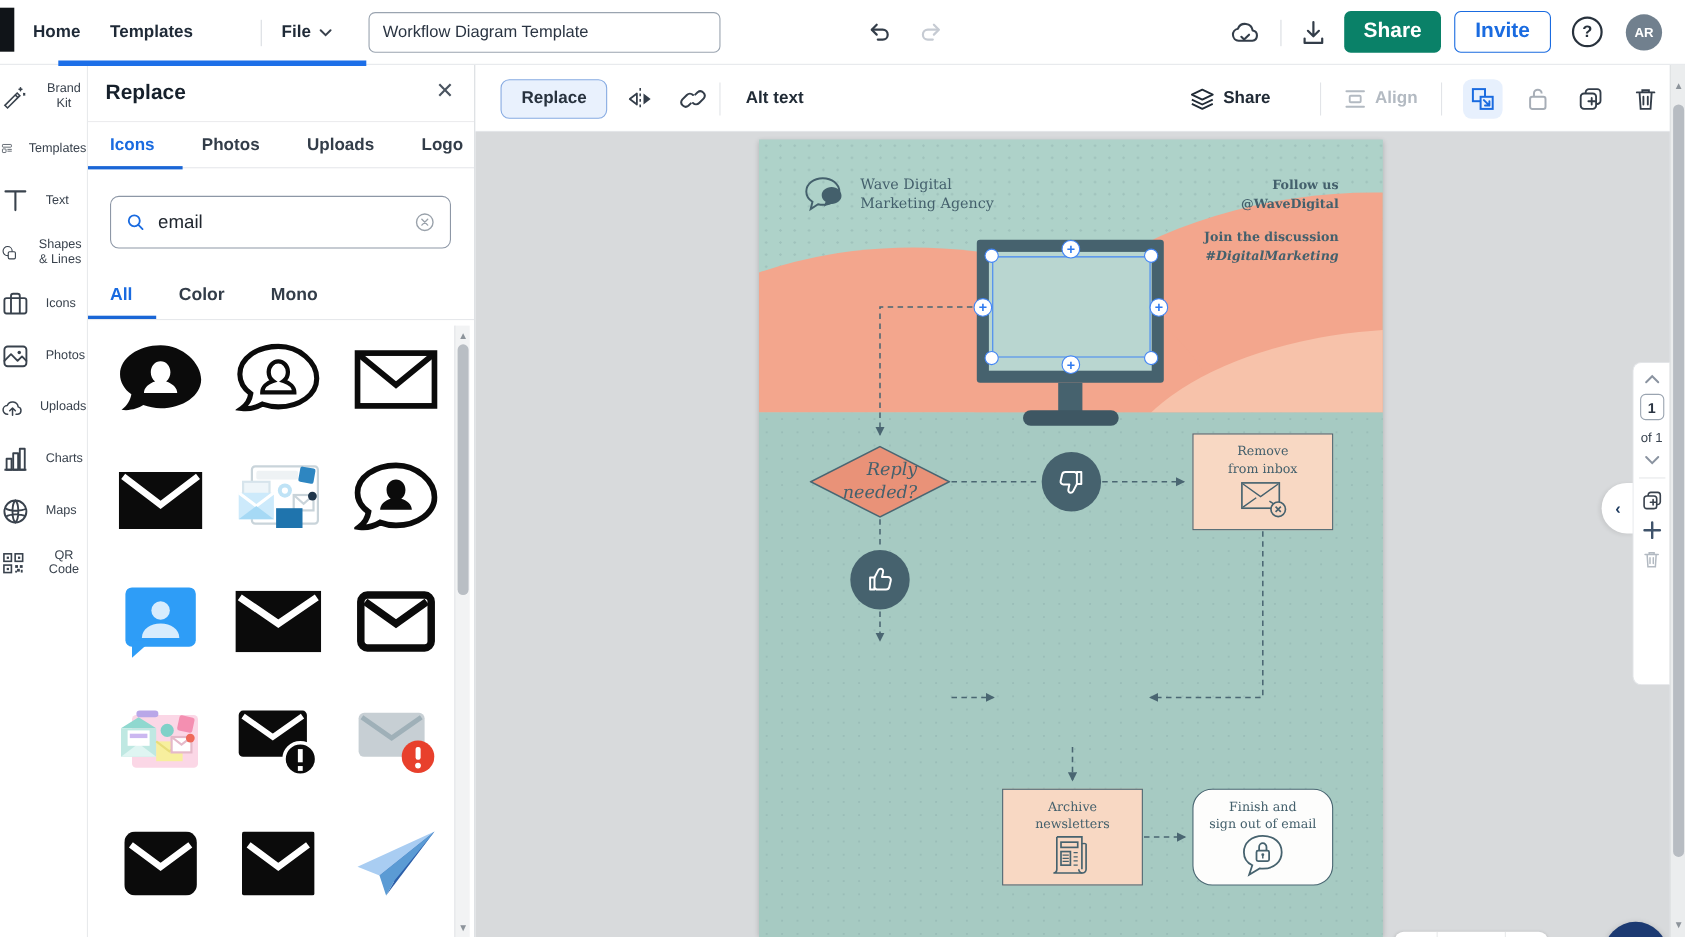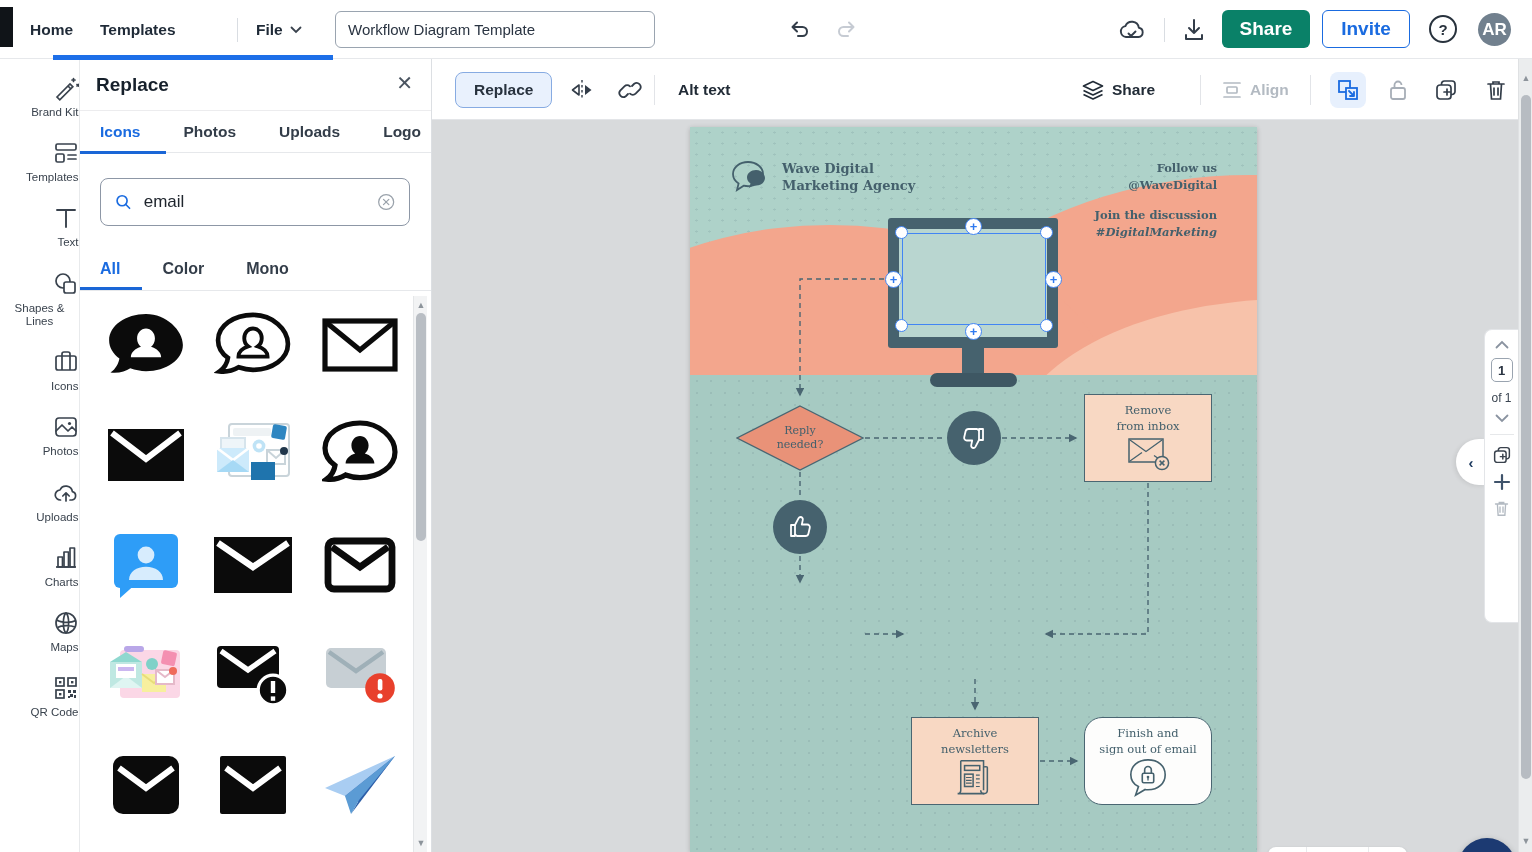--- a/index.html
+++ b/index.html
@@ -8,27 +8,27 @@
 
   
   #navbar{position:absolute;left:0;top:0;width:1532px;height:59px;background:#fff;border-bottom:1px solid #e6e8eb;z-index:20;}
   .nav-item{position:absolute;top:0;height:59px;display:flex;align-items:center;font-size:15.5px;font-weight:700;color:#1f2a37;cursor:pointer;}
   #doc-title{position:absolute;left:335px;top:11px;width:320px;height:37px;border:1px solid #9aa4b0;border-radius:6px;padding:0 12px;font-size:15px;color:#2a3442;font-family:"Liberation Sans",sans-serif;}
   .nav-divider{position:absolute;top:18px;width:0;height:24px;border-left:1px solid #d9dde2;}
   .btn{display:flex;align-items:center;justify-content:center;border-radius:6px;font-weight:700;font-size:19px;cursor:pointer;}
   #share-btn{position:absolute;left:1222px;top:10px;width:88px;height:38px;background:#0a8168;color:#fff;}
   #invite-btn{position:absolute;left:1322px;top:10px;width:88px;height:38px;background:#fff;border:1.6px solid #1a6be0;color:#1a6be0;}
   #help-btn{position:absolute;left:1429px;top:15px;width:28px;height:28px;border:2px solid #28323d;border-radius:50%;display:flex;align-items:center;justify-content:center;font-weight:700;font-size:15px;color:#28323d;cursor:pointer;}
-  #avatar{position:absolute;left:1478px;top:13px;width:33px;height:33px;border-radius:50%;background:#71808e;color:#fff;display:flex;align-items:center;justify-content:center;font-size:17px;font-weight:700;}
+  #avatar{position:absolute;left:1478px;top:13px;width:33px;height:33px;border-radius:50%;background:#71808e;color:#fff;display:flex;align-items:center;justify-content:center;font-size:12px;font-weight:700;}
   #logo-sliver{position:absolute;left:0;top:7px;width:13px;height:40px;background:#101418;}
   #blue-strip{position:absolute;left:53px;top:55px;width:280px;height:5px;background:#1d6fe8;z-index:30;}
 
   
   #leftrail{position:absolute;left:0;top:59px;width:80px;bottom:0;background:#fff;border-right:1px solid #e8eaec;z-index:15;display:flex;flex-direction:column;align-items:center;padding-top:16px;gap:21px;}
-  .rail-item{display:flex;flex-direction:column;align-items:flex-end;gap:5px;cursor:pointer;width:78px;}
+  .rail-item{display:flex;flex-direction:row;align-items:center;gap:15px;cursor:pointer;width:78px;}
   .rail-item span{font-size:11.5px;color:#39424d;text-align:center;line-height:1.15;}
 
   
   #panel{position:absolute;left:80px;top:59px;width:352px;bottom:0;background:#fff;border-right:1px solid #dcdfe3;z-index:14;overflow:hidden;}
   #panel-header{position:relative;height:52px;display:flex;align-items:center;border-bottom:1px solid #ececee;}
   #panel-title{font-size:19px;font-weight:700;color:#16202b;margin-left:16px;}
   #panel-close{position:absolute;right:18px;top:14px;font-size:20px;color:#4a5460;cursor:pointer;line-height:1;}
   #panel-tabs{position:relative;height:42px;display:flex;align-items:center;gap:43px;padding-left:20px;border-bottom:1px solid #e6e8eb;white-space:nowrap;}
   .ptab{font-size:15.5px;font-weight:700;color:#333d49;cursor:pointer;}
   .ptab.active{color:#1a6be0;}
@@ -62,21 +62,21 @@
   
   #page{position:absolute;left:258px;top:7px;width:567px;height:725px;background:#aed2c9;box-shadow:0 1px 5px rgba(0,0,0,.2);}
   #hero{position:absolute;left:0;top:0;width:567px;height:248px;overflow:hidden;background:#aed2c9;
         background-image:radial-gradient(rgba(70,98,110,.14) 1px,transparent 1.4px);background-size:13px 11px;}
   .hill{position:absolute;border-radius:50%;}
   #flowbg{position:absolute;left:0;top:248px;width:567px;height:477px;background:#a6cac2;
         background-image:radial-gradient(rgba(70,98,110,.12) 1px,transparent 1.4px);background-size:14px 12px;}
   .serif{font-family:"DejaVu Serif","Liberation Serif",serif;color:#44606c;}
   .preline{white-space:pre-line;}
   #brand{position:absolute;left:40px;top:33px;display:flex;align-items:center;gap:10px;}
-  #brand-name{font-size:13px;font-weight:700;line-height:1.3;}
+  #brand-name{font-size:13px;font-weight:400;line-height:1.3;}
   #social{position:absolute;right:40px;top:33px;text-align:right;font-size:11.5px;font-weight:700;line-height:1.45;}
   #social .join{margin-top:14px;}
   #social .join .l2{font-style:italic;}
 
   
   #monitor{position:absolute;left:198px;top:91px;width:170px;height:130px;background:#46626e;border-radius:3px;z-index:2;}
   #monitor-screen{position:absolute;left:11px;top:11px;right:11px;bottom:11px;background:#b9d6d0;}
   #monitor-neck{position:absolute;left:272px;top:221px;width:22px;height:27px;background:#46626e;z-index:2;}
   #monitor-base{position:absolute;left:240px;top:246px;width:87px;height:14px;background:#3e5763;border-radius:7px;z-index:2;}
   #start-box{position:absolute;left:218px;top:111px;width:132px;height:82px;background:#fdfdfc;border:1px solid #93a4ad;border-radius:14px;z-index:3;text-align:center;}
@@ -86,21 +86,21 @@
   #sel-rect{position:absolute;left:212px;top:106px;width:144px;height:92px;border:1.6px solid #4285f4;border-radius:4px;z-index:4;pointer-events:none;}
   .handle{position:absolute;width:13px;height:13px;border-radius:50%;background:#fff;border:1.6px solid #4285f4;z-index:5;}
   .plus-handle{position:absolute;width:17px;height:17px;border-radius:50%;background:#fff;border:1.6px solid #4285f4;color:#2f7af0;font-size:13px;font-weight:700;display:flex;align-items:center;justify-content:center;line-height:1;z-index:5;cursor:pointer;}
 
   
   .flow-box{position:absolute;width:128px;height:88px;background:#f8d8c3;border:1.4px solid #4a6672;text-align:center;z-index:2;}
   .flow-box .lbl{font-size:11.5px;line-height:1.35;margin-top:8px;}
   #finish-box{background:#fdfdfc;border-radius:18px;}
   .flow-circle{position:absolute;width:54px;height:54px;border-radius:50%;background:#46626e;display:flex;align-items:center;justify-content:center;z-index:2;}
   #diamond{position:absolute;left:46px;top:278px;width:128px;height:66px;z-index:2;}
-  #diamond .lbl{position:absolute;inset:0;display:flex;align-items:center;justify-content:center;font-size:11px;line-height:1.3;text-align:center;}
+  #diamond .lbl{position:absolute;inset:0;display:flex;align-items:center;justify-content:center;font-size:16px;line-height:1.3;text-align:right;font-style:italic;}
   #connectors{position:absolute;left:0;top:0;z-index:1;pointer-events:none;}
 
   
   #page-panel{position:absolute;left:1052px;top:209px;width:34px;height:294px;background:#fff;border:1px solid #e3e5e8;border-right:none;border-radius:8px 0 0 8px;z-index:12;display:flex;flex-direction:column;align-items:center;padding-top:10px;gap:9px;}
   #page-num{width:22px;height:24px;border:1px solid #9aa4b0;border-radius:5px;display:flex;align-items:center;justify-content:center;font-size:13px;font-weight:700;color:#2a3442;}
   #page-of{font-size:12px;color:#3a4450;}
   #panel-sep{width:24px;border-top:1px solid #e6e8ea;margin:2px 0;}
   #collapse-tab{position:absolute;left:1024px;top:319px;width:30px;height:46px;background:#fff;border-radius:23px 0 0 23px;box-shadow:-2px 1px 4px rgba(0,0,0,.08);z-index:11;display:flex;align-items:center;justify-content:center;color:#1d3a5f;font-size:15px;font-weight:700;cursor:pointer;}
   #zoom-widget{position:absolute;left:836px;top:727px;width:139px;height:37px;background:#fff;border-radius:8px;box-shadow:0 1px 3px rgba(0,0,0,.15);display:flex;z-index:12;overflow:hidden;}
   #zoom-widget .z-btn{width:38px;display:flex;align-items:center;justify-content:center;font-size:17px;color:#2a3442;cursor:pointer;}

